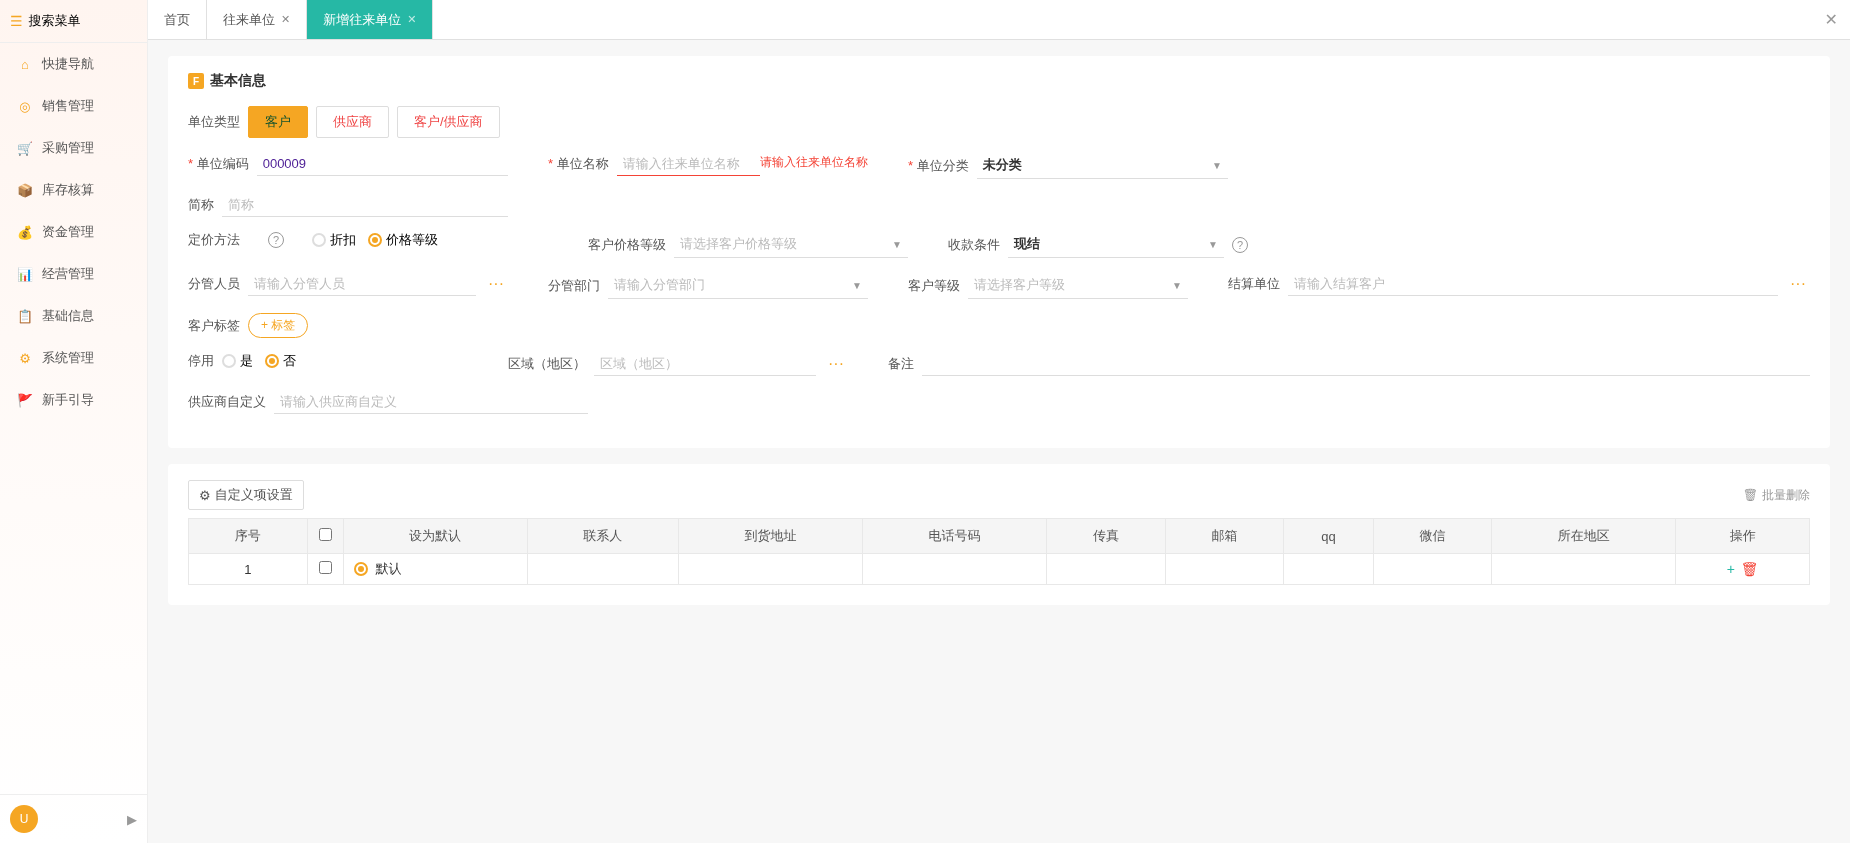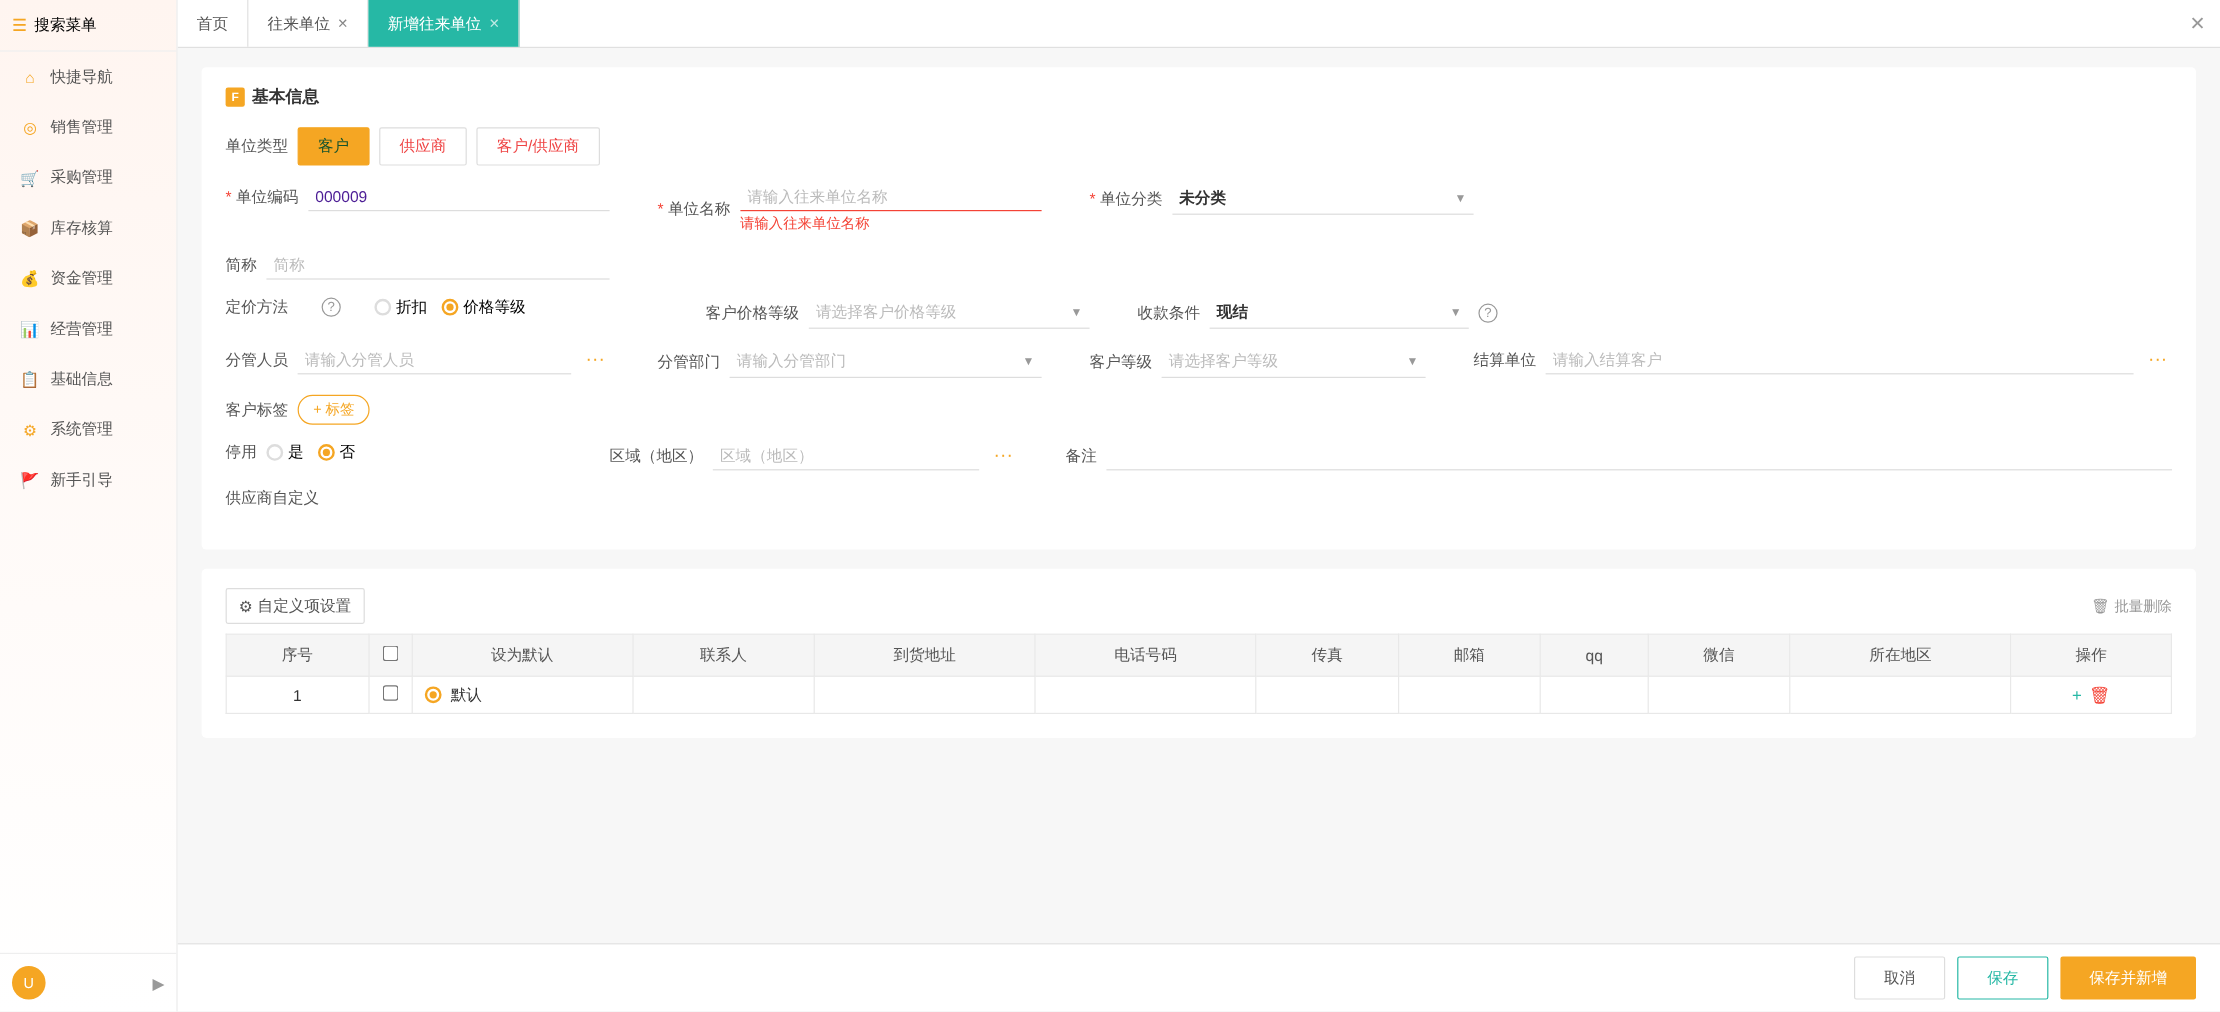--- a/index.html
+++ b/index.html
@@ -356,21 +356,21 @@
       color: #999;
       font-size: 11px;
       cursor: pointer;
       flex-shrink: 0;
     }
 
     
     .form-input-wrapper {
       flex: 1;
       display: flex;
-      flex-direction: column;
+      flex-direction: row;
       min-width: 0;
     }
 
     
     .row-actions {
       display: flex;
       gap: 6px;
       justify-content: center;
     }
     .row-action-btn {
@@ -598,20 +598,21 @@
         <div style="width:40px;"></div>
         <div class="form-item">
           <span class="form-label">备注</span>
           <input class="form-input" type="text" style="">
         </div>
       </div>
 
       <div class="form-row">
         <div class="form-item" style="max-width:400px;">
           <span class="form-label">供应商自定义</span>
+          <input class="form-input" type="text" placeholder="请输入供应商自定义" style="">
         </div>
       </div>
     </div>
 
     <div class="section">
       <div class="table-actions">
         <button class="custom-settings-btn">
           <span>⚙</span>
           <span>自定义项设置</span>
         </button>
@@ -663,18 +664,13 @@
                 <span class="row-action-btn">+</span>
                 <span class="row-action-btn delete">🗑</span>
               </div>
             </td>
           </tr>
         </tbody>
       </table>
     </div>
   </div>
 
-  <div class="footer">
-    <button class="btn btn-default">取消</button>
-    <button class="btn btn-primary">保存</button>
-    <button class="btn btn-orange">保存并新增</button>
-  </div>
 </div>
 
 </body></html>

